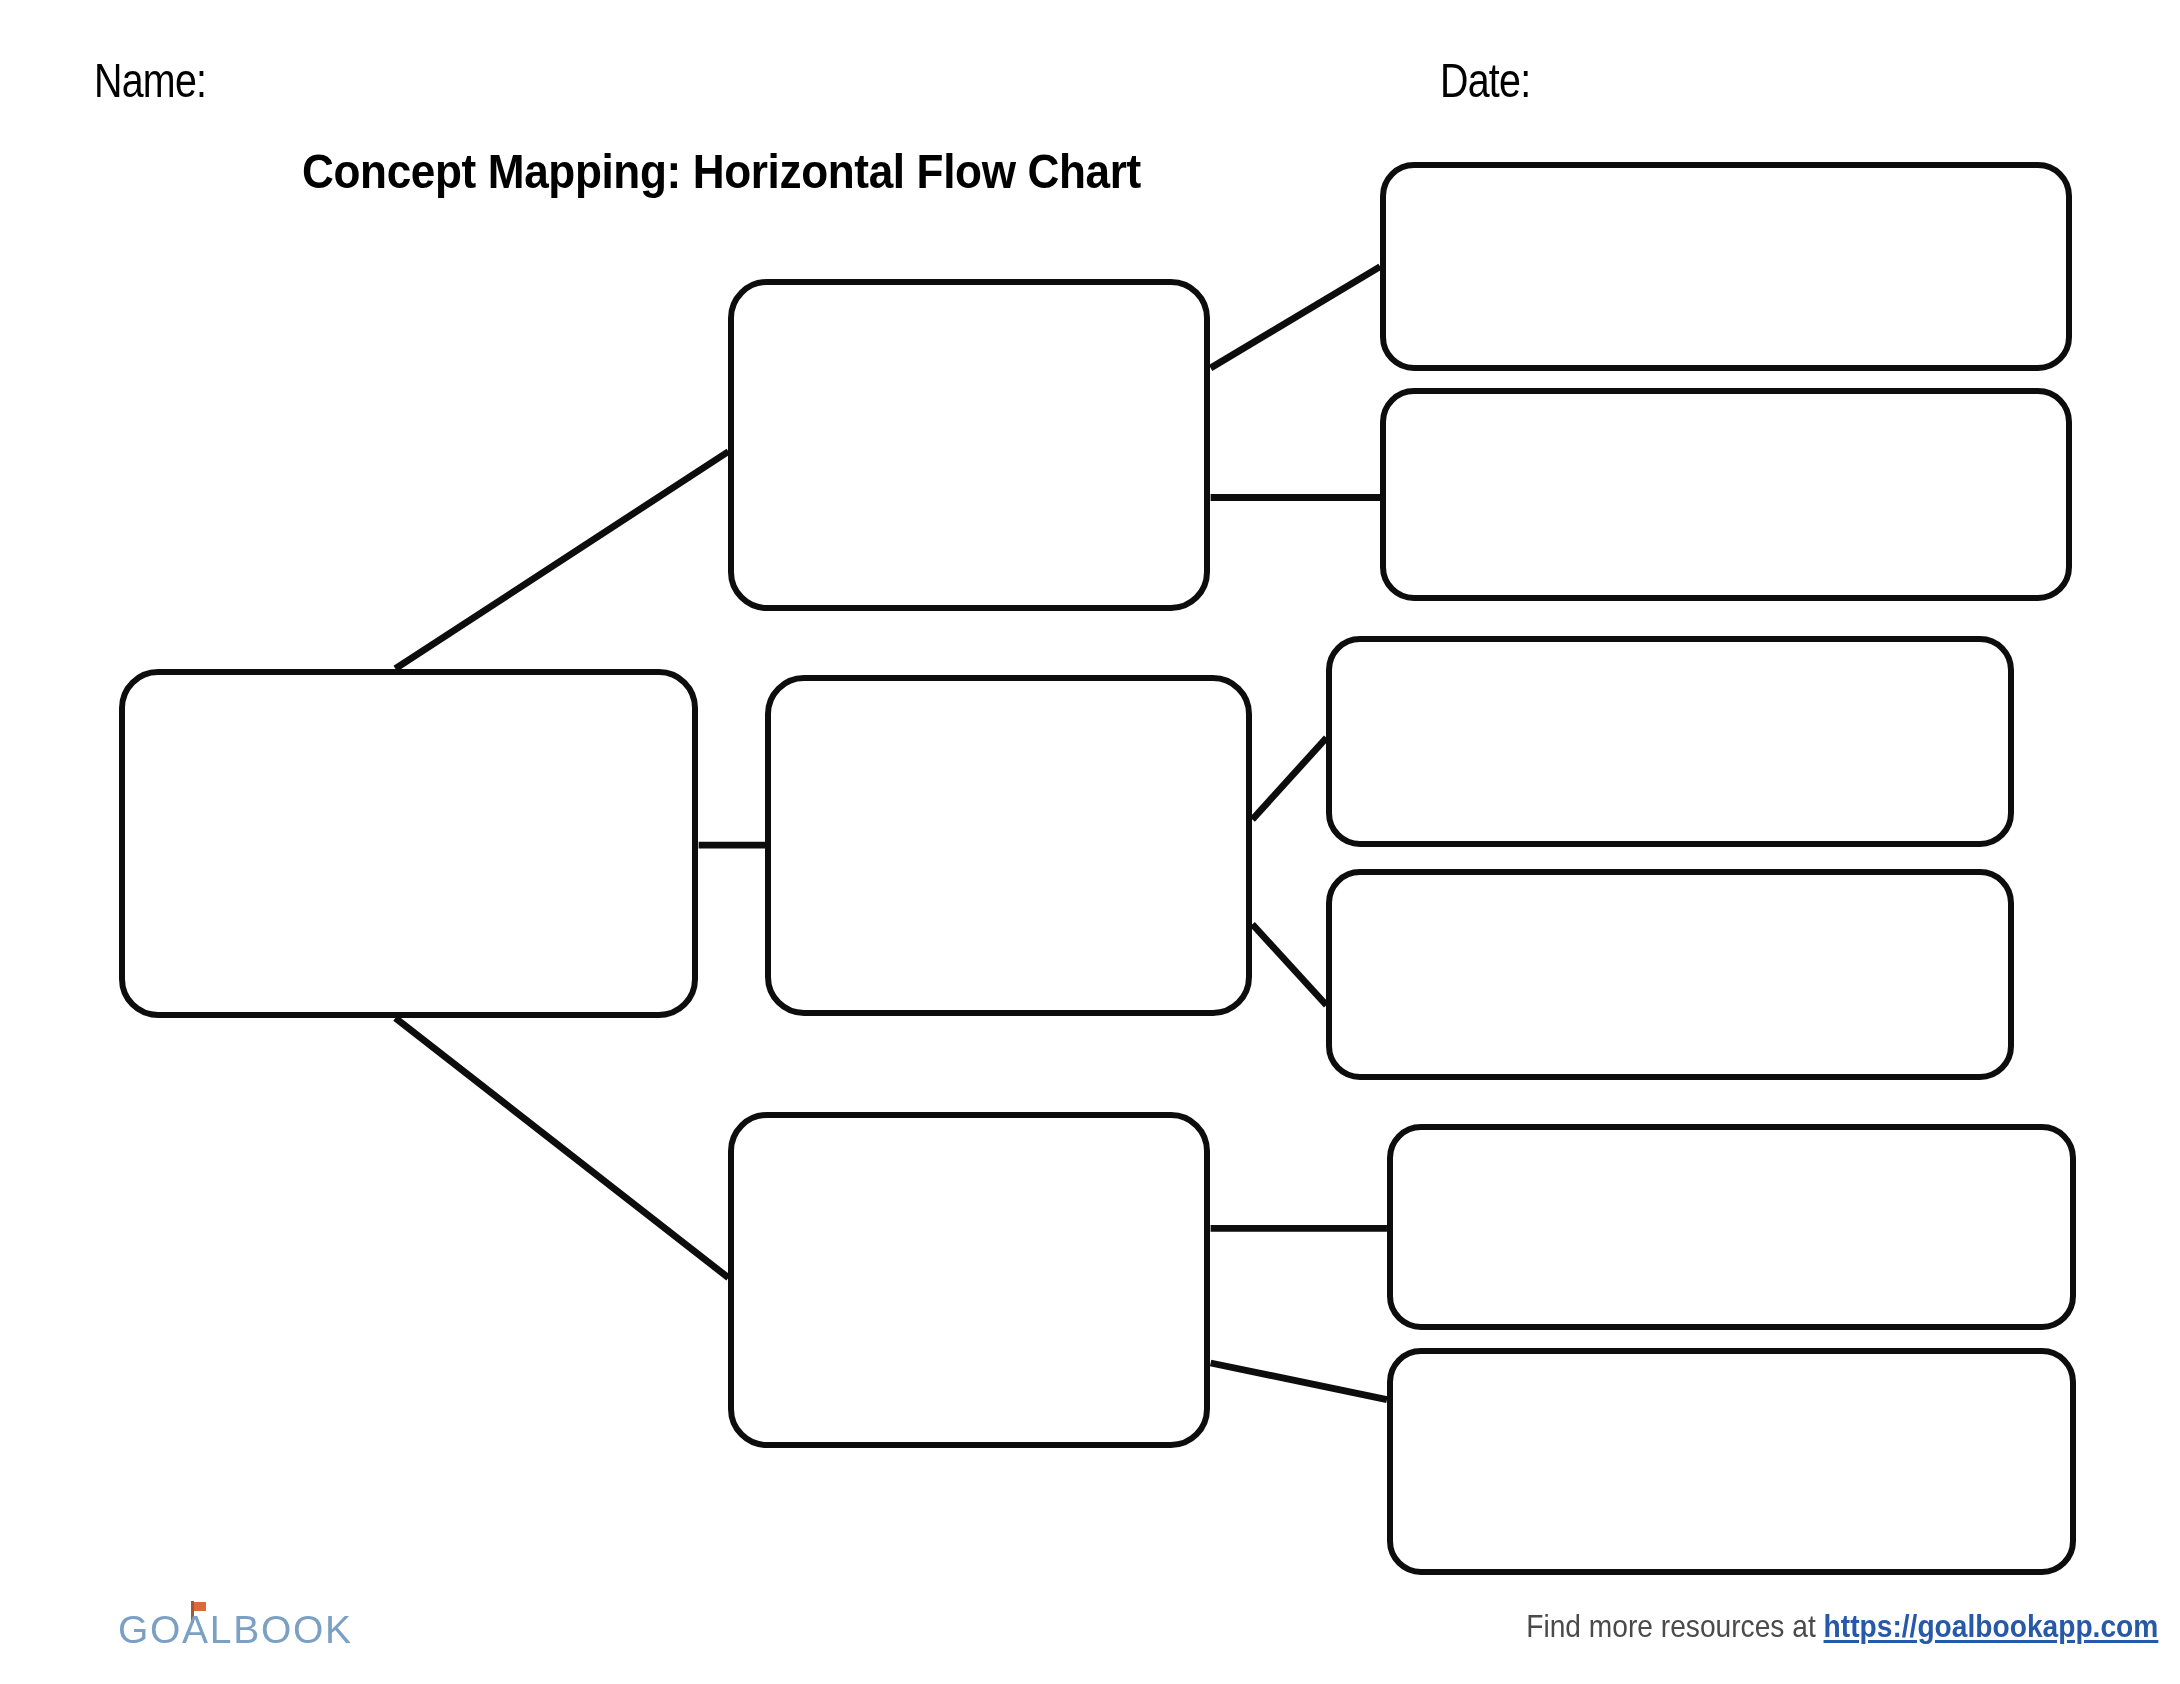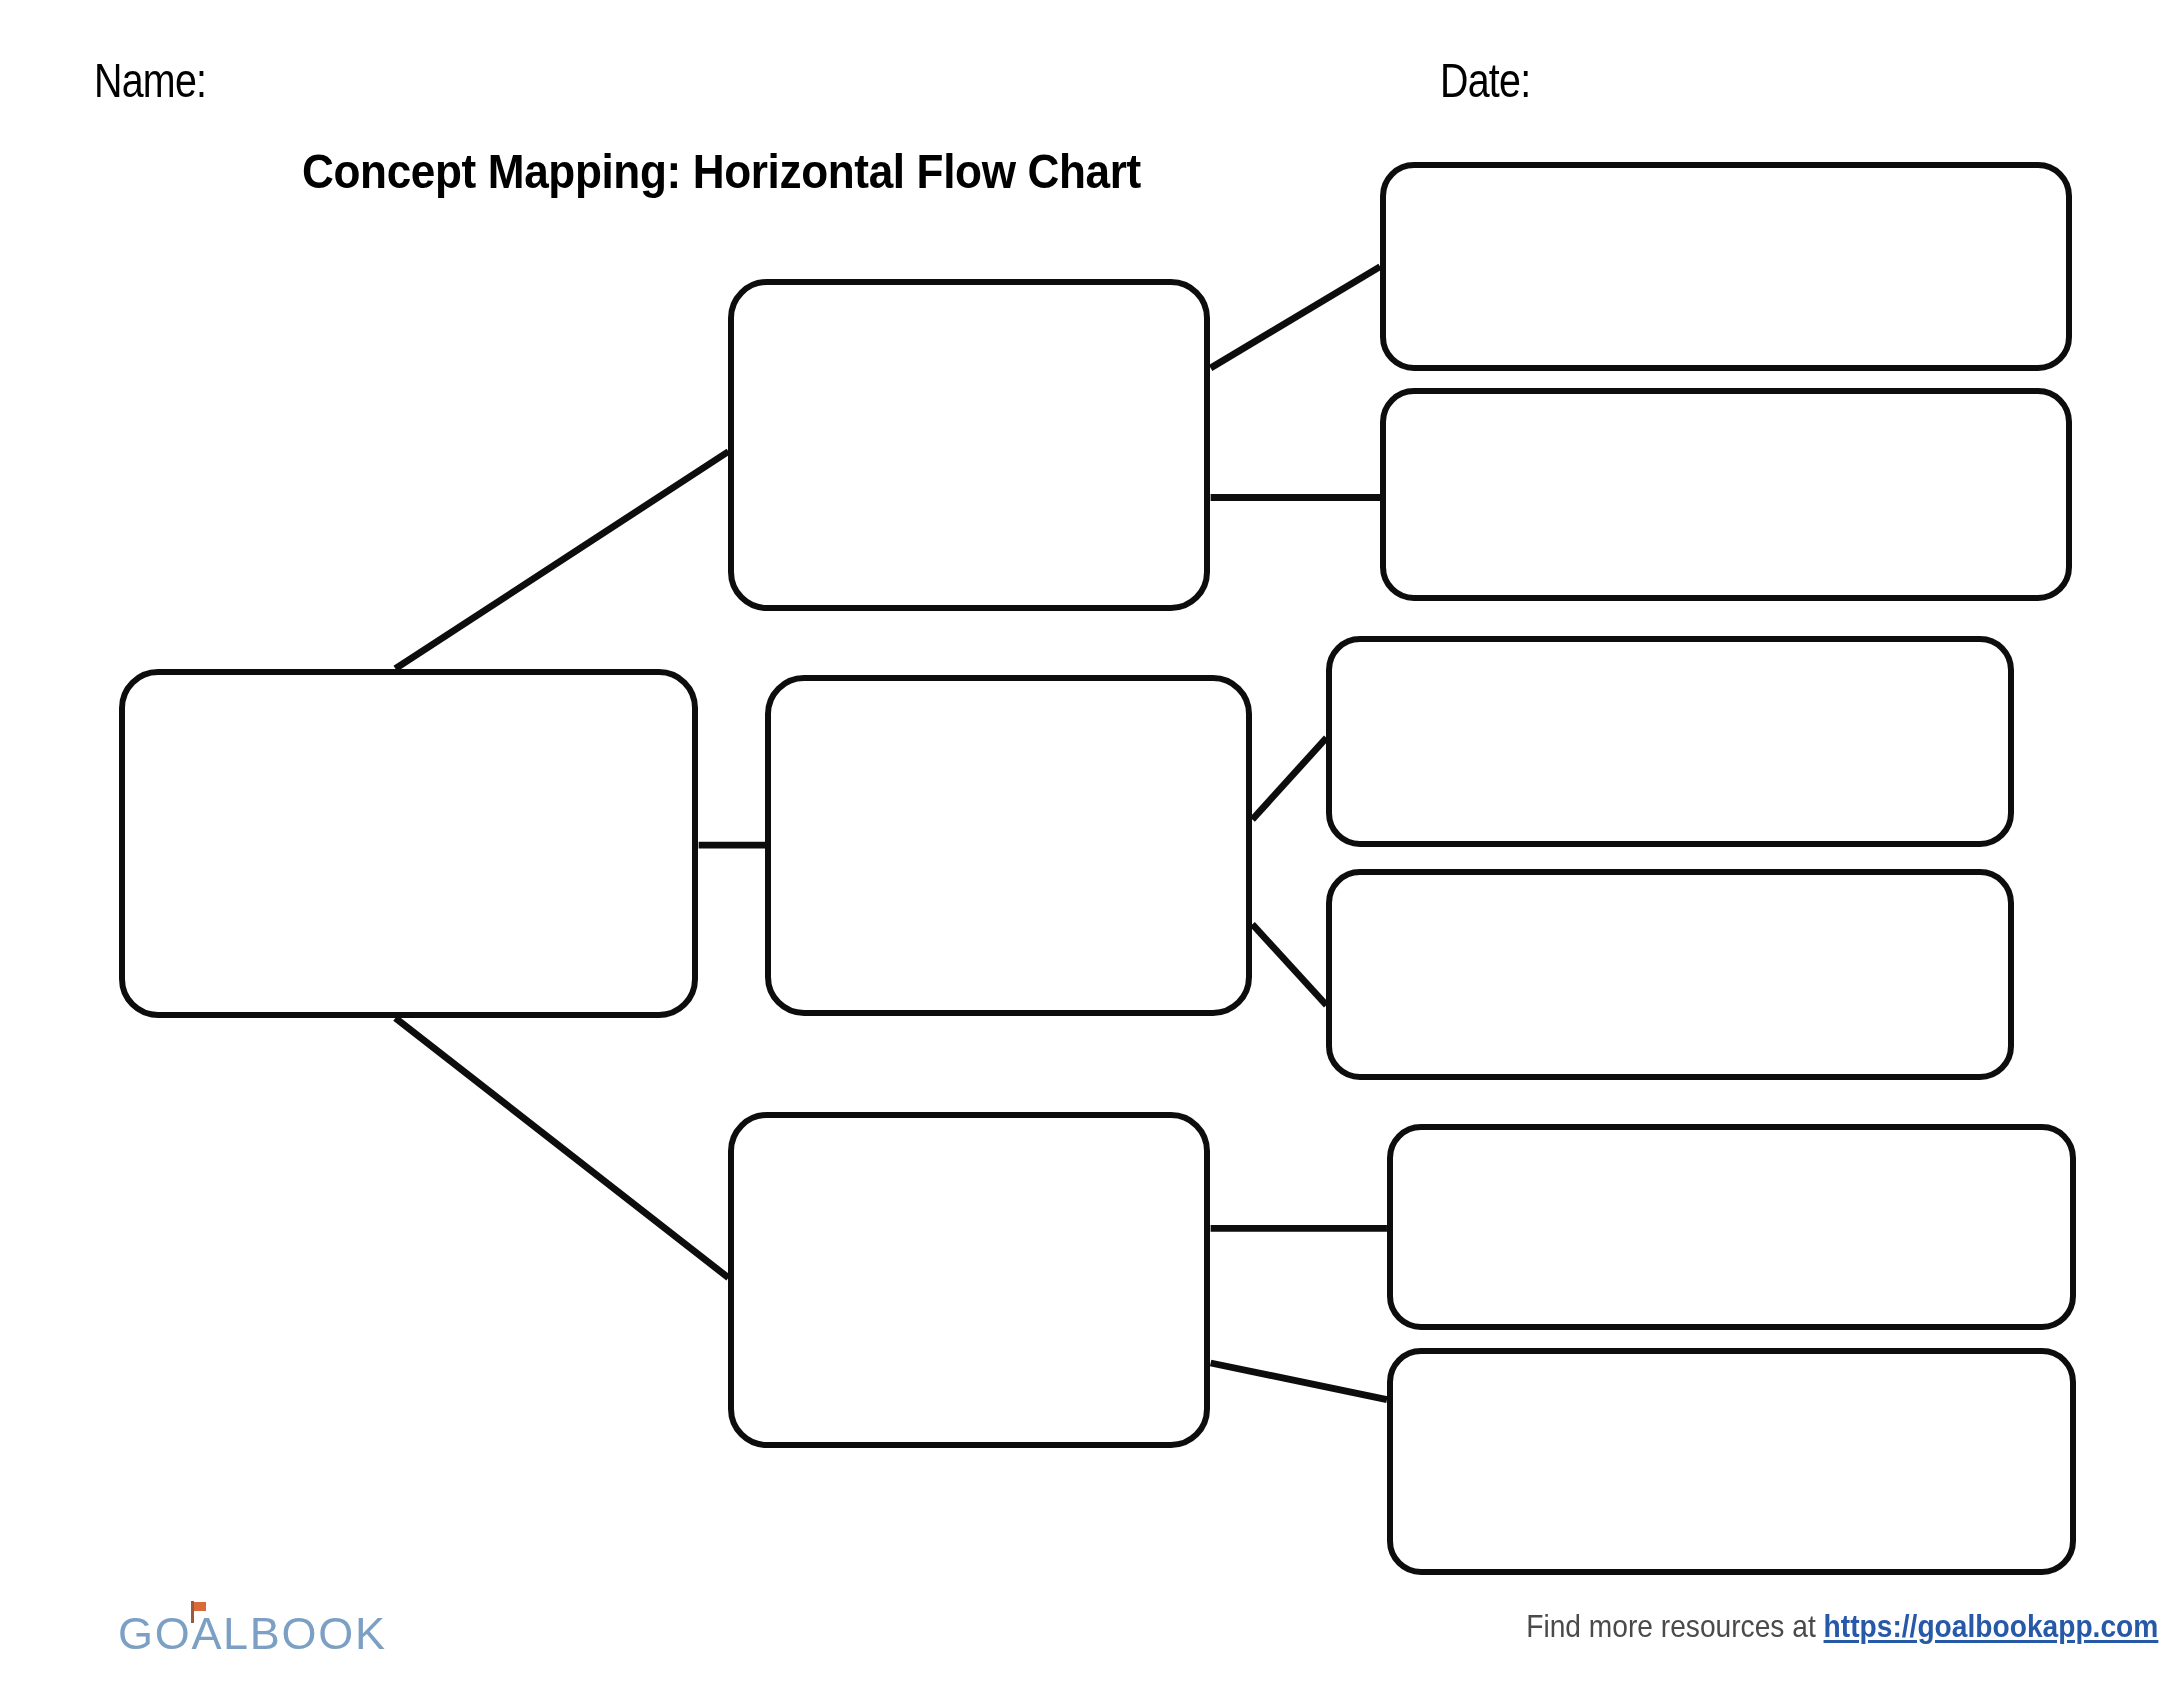--- a/index.html
+++ b/index.html
@@ -86,21 +86,21 @@
     left: 118px;
     top: 1601px;
     width: 196px;
     height: 51px;
   }
   #logo-text {
     position: absolute;
     left: 0;
     top: 6.8px;
     font-family: "Liberation Sans", sans-serif;
-    font-size: 45px;
+    font-size: 39px;
     font-weight: 400;
     letter-spacing: 1.7px;
     color: #7ba0c4;
     white-space: nowrap;
   }
   #logo-flag {
     position: absolute;
     left: 73px;
     top: 0px;
     width: 15.3px;

